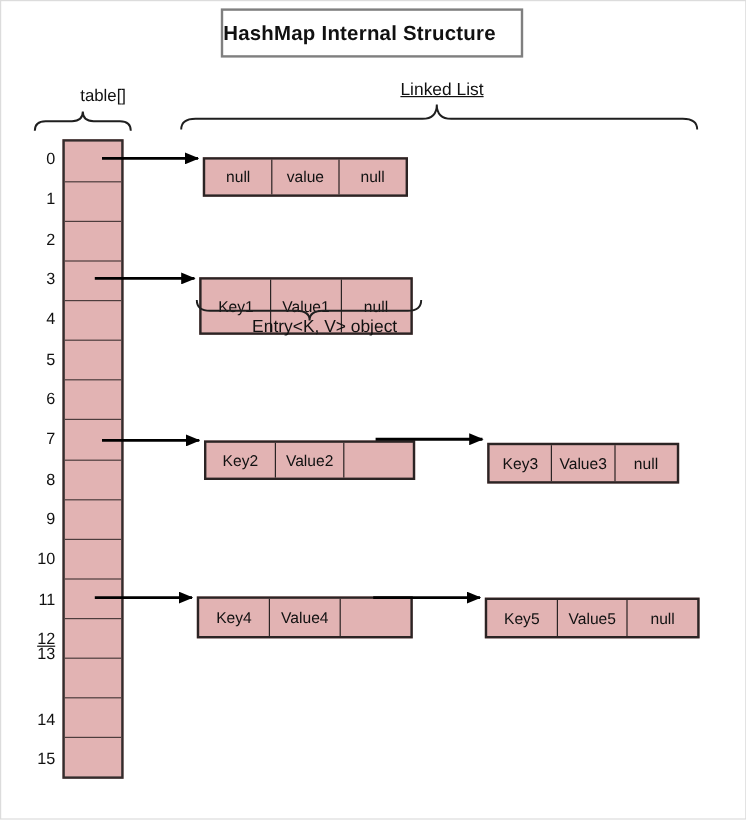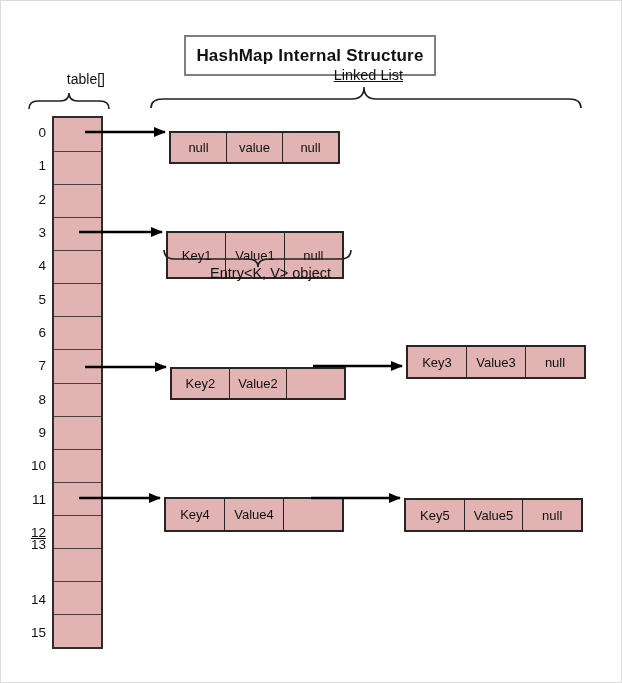--- a/index.html
+++ b/index.html
@@ -31,24 +31,22 @@
     pointer-events: none;
     z-index: 3;
   }
   .title-box {
     position: absolute;
     left: 183px; top: 6px;
     width: 252px; height: 41px;
     border: 2px solid var(--title-border);
     display: flex;
     align-items: center;
-    justify-content: center;
     background: #ffffff;
     z-index: 2;
-    margin-top: 28px;
   }
   .title-box span {
     font-size: 17px;
     font-weight: bold;
     letter-spacing: 0.2px;
     color: #111111;
   }
   .float-label {
     position: absolute;
     text-align: right;
@@ -184,21 +182,21 @@
       <div class="node" style="left: 165px; top: 214px; width: 178px; height: 48px;">
         <div class="node-cell">Key1</div>
         <div class="node-cell">Value1</div>
         <div class="node-cell">null</div>
       </div>
       <div class="node" style="left: 169px; top: 350px; width: 176px; height: 33px;">
         <div class="node-cell">Key2</div>
         <div class="node-cell">Value2</div>
         <div class="node-cell"></div>
       </div>
-      <div class="node" style="left: 405px; top: 328px; width: 180px; height: 34px;">
+      <div class="node" style="left: 405px; top: 352px; width: 160px; height: 34px;">
         <div class="node-cell">Key3</div>
         <div class="node-cell">Value3</div>
         <div class="node-cell">null</div>
       </div>
       <div class="node" style="left: 163px; top: 480px; width: 180px; height: 35px;">
         <div class="node-cell">Key4</div>
         <div class="node-cell">Value4</div>
         <div class="node-cell"></div>
       </div>
       <div class="node" style="left: 403px; top: 481px; width: 179px; height: 34px;">

